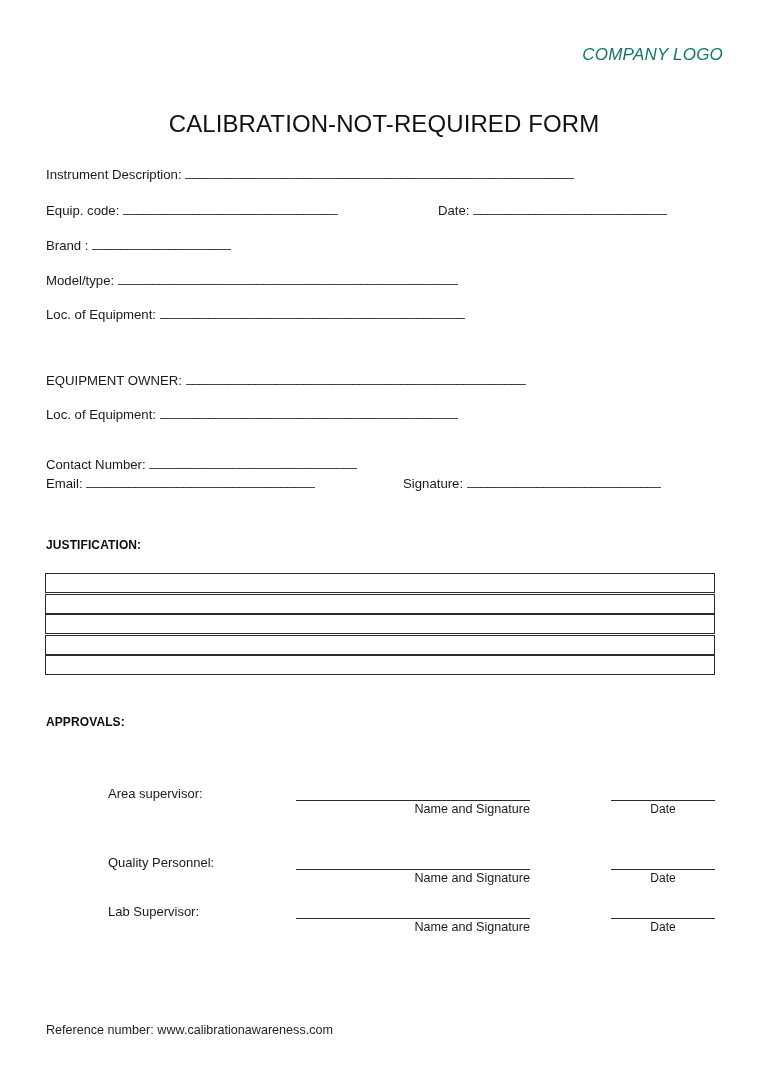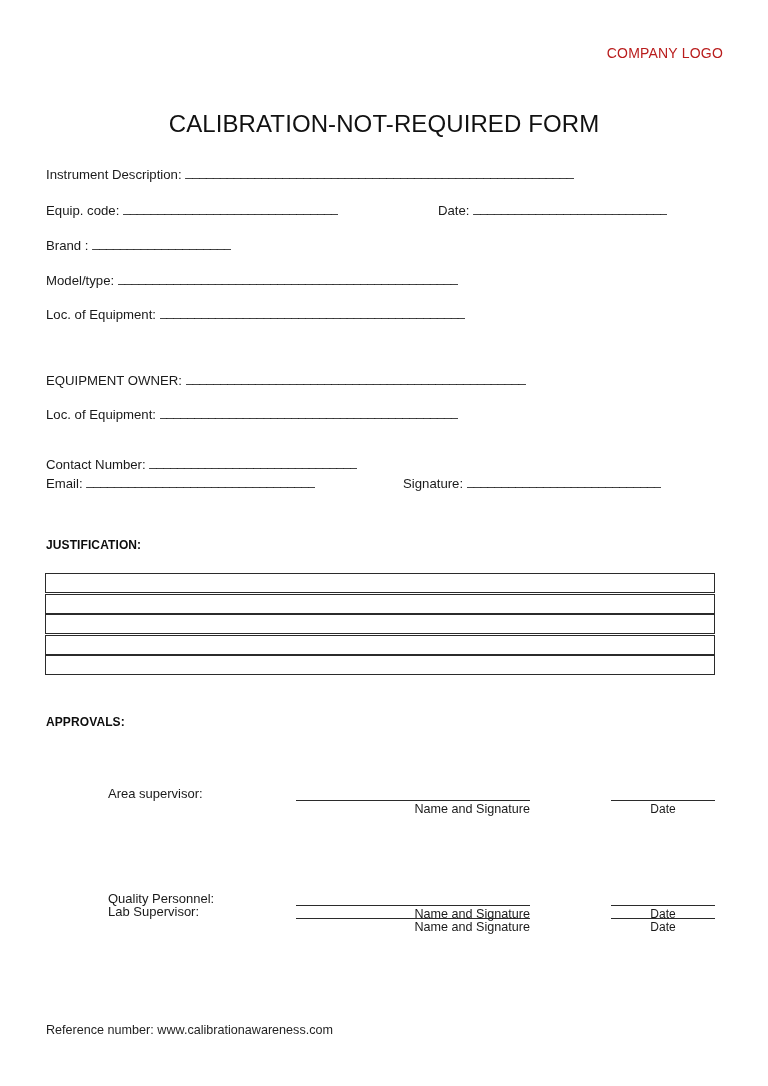--- a/index.html
+++ b/index.html
@@ -18,24 +18,25 @@
     height: 1086px;
     background: #ffffff;
     overflow: hidden;
   }
 
   
   .company-logo {
     position: absolute;
     top: 45px;
     right: 45px;
-    font-size: 14px;
+    font-size: 17px;
     letter-spacing: 0.2px;
-    color: #b91c1c;
-    white-space: nowrap;
+    color: #0f766e;
+    white-space: nowrap;
+    font-style: italic;
   }
   .form-title {
     position: absolute;
     top: 110px;
     left: 0;
     width: 768px;
     text-align: center;
     font-size: 24px;
     font-weight: 400;
     letter-spacing: 0.1px;
@@ -252,21 +253,21 @@
   <div class="section-heading" style="top:715px;">APPROVALS:</div>
 
   <div class="approval-row" style="top:786px;">
     <span class="approval-label">Area supervisor:</span>
     <div class="sig-line"></div>
     <span class="sig-caption">Name and Signature</span>
     <div class="date-line"></div>
     <span class="date-caption">Date</span>
   </div>
 
-  <div class="approval-row" style="top:891px;">
+  <div class="approval-row" style="top:855px;">
     <span class="approval-label">Quality Personnel:</span>
     <div class="sig-line"></div>
     <span class="sig-caption">Name and Signature</span>
     <div class="date-line"></div>
     <span class="date-caption">Date</span>
   </div>
 
   <div class="approval-row" style="top:904px;">
     <span class="approval-label">Lab Supervisor:</span>
     <div class="sig-line"></div>

